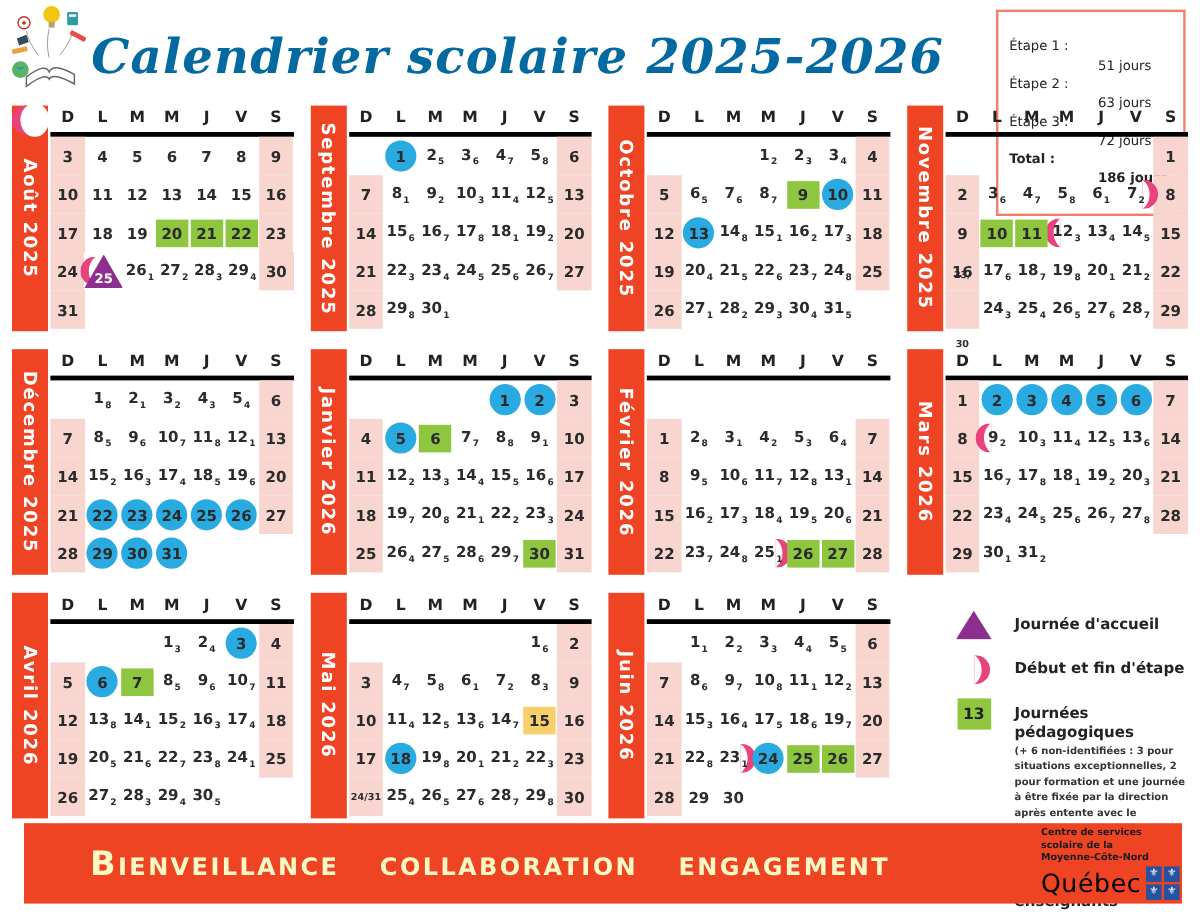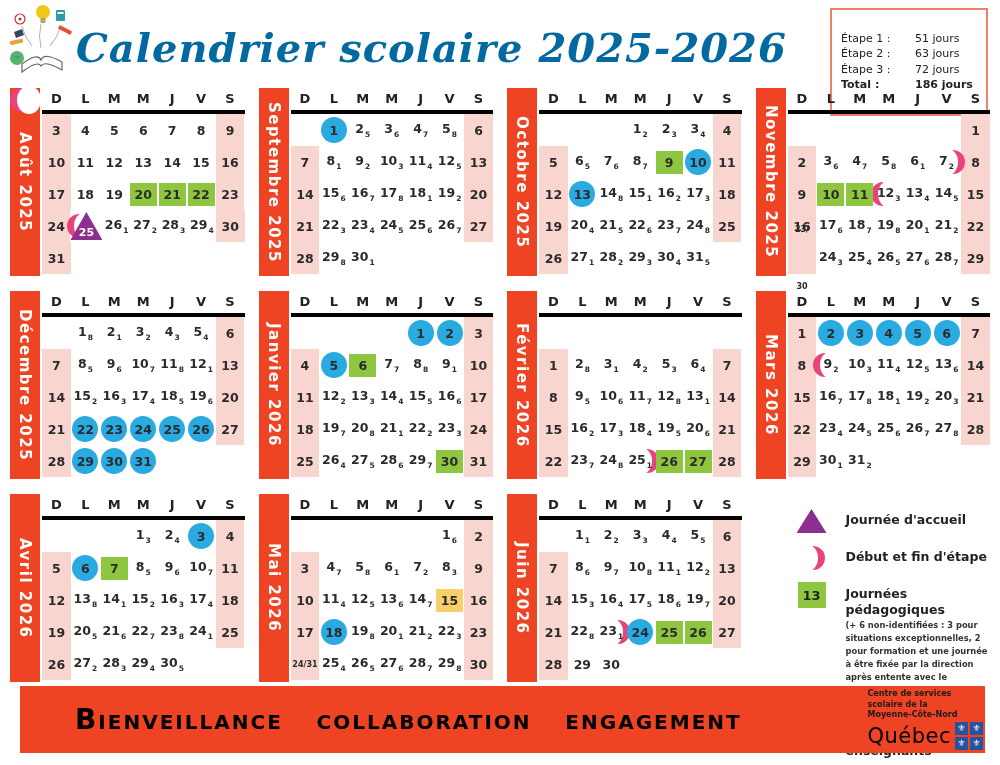--- a/index.html
+++ b/index.html
@@ -17,21 +17,21 @@
     font-style:italic;font-weight:bold;font-size:40px;
     color:#0369a1;letter-spacing:1px;white-space:nowrap;
   }
   .etape-box{
     position:absolute;right:12px;top:8px;width:136px;
     border:2px solid #f0806a;background:#fff;
     padding:21px 9px;font-size:11px;line-height:1.4;font-weight:500;
   }
   .etape-row{display:flex;}
   .etape-row .lab{width:60px;}
-  .etape-row .val{margin-left:14px;white-space:nowrap;}
+  .etape-row .val{margin-left:14px;white-space:nowrap;margin-top:16px;}
   .etape-row.total .lab,.etape-row.total .val{font-weight:800;}
   
   .months{
     position:absolute;left:10px;top:88px;width:980px;
     display:grid;grid-template-columns:repeat(4,1fr);
     grid-template-rows:188px 188px 188px;column-gap:14px;row-gap:15px;
   }
   .month{display:flex;}
   .mbar{
     width:30px;background:#ee4424;color:#fff;
@@ -77,21 +77,21 @@
   .li-green{width:28px;height:26px;background:#8ec63f;display:flex;align-items:center;justify-content:center;font-weight:bold;font-size:13px;}
   .li-blue{width:30px;height:30px;background:#29abe2;border-radius:50%;display:flex;align-items:center;justify-content:center;font-weight:bold;font-size:13px;}
   .legend-label{font-weight:bold;font-size:12.5px;line-height:1.25;padding-top:4px;}
   .legend-note{display:block;font-size:8.3px;font-weight:bold;color:#333;line-height:1.55;margin-top:2px;max-width:195px;}
   
   .footer{
     position:absolute;left:20px;top:686px;width:965px;height:67px;
     background:#ee4424;display:flex;align-items:center;
   }
   .motto{
-    margin-left:55px;font-size:28px;font-weight:bold;color:#000000;
+    margin-left:55px;font-size:28px;font-weight:bold;color:#fef9c3;
     font-variant:small-caps;letter-spacing:2px;word-spacing:22px;white-space:nowrap;
   }
   .logo{margin-left:auto;margin-right:2px;color:#1b1b1b;}
   .org{font-size:8px;font-weight:bold;line-height:1.3;}
   .qrow{display:flex;align-items:center;gap:4px;justify-content:flex-end;margin-top:1px;}
   .qword{font-size:21px;color:#000000;letter-spacing:0.5px;}
   .flags{display:grid;grid-template-columns:13px 13px;gap:2px;}
   .flag{width:13px;height:13px;background:#2553a0;color:#fff;font-size:9px;line-height:13px;text-align:center;}
 </style>
 </head>

